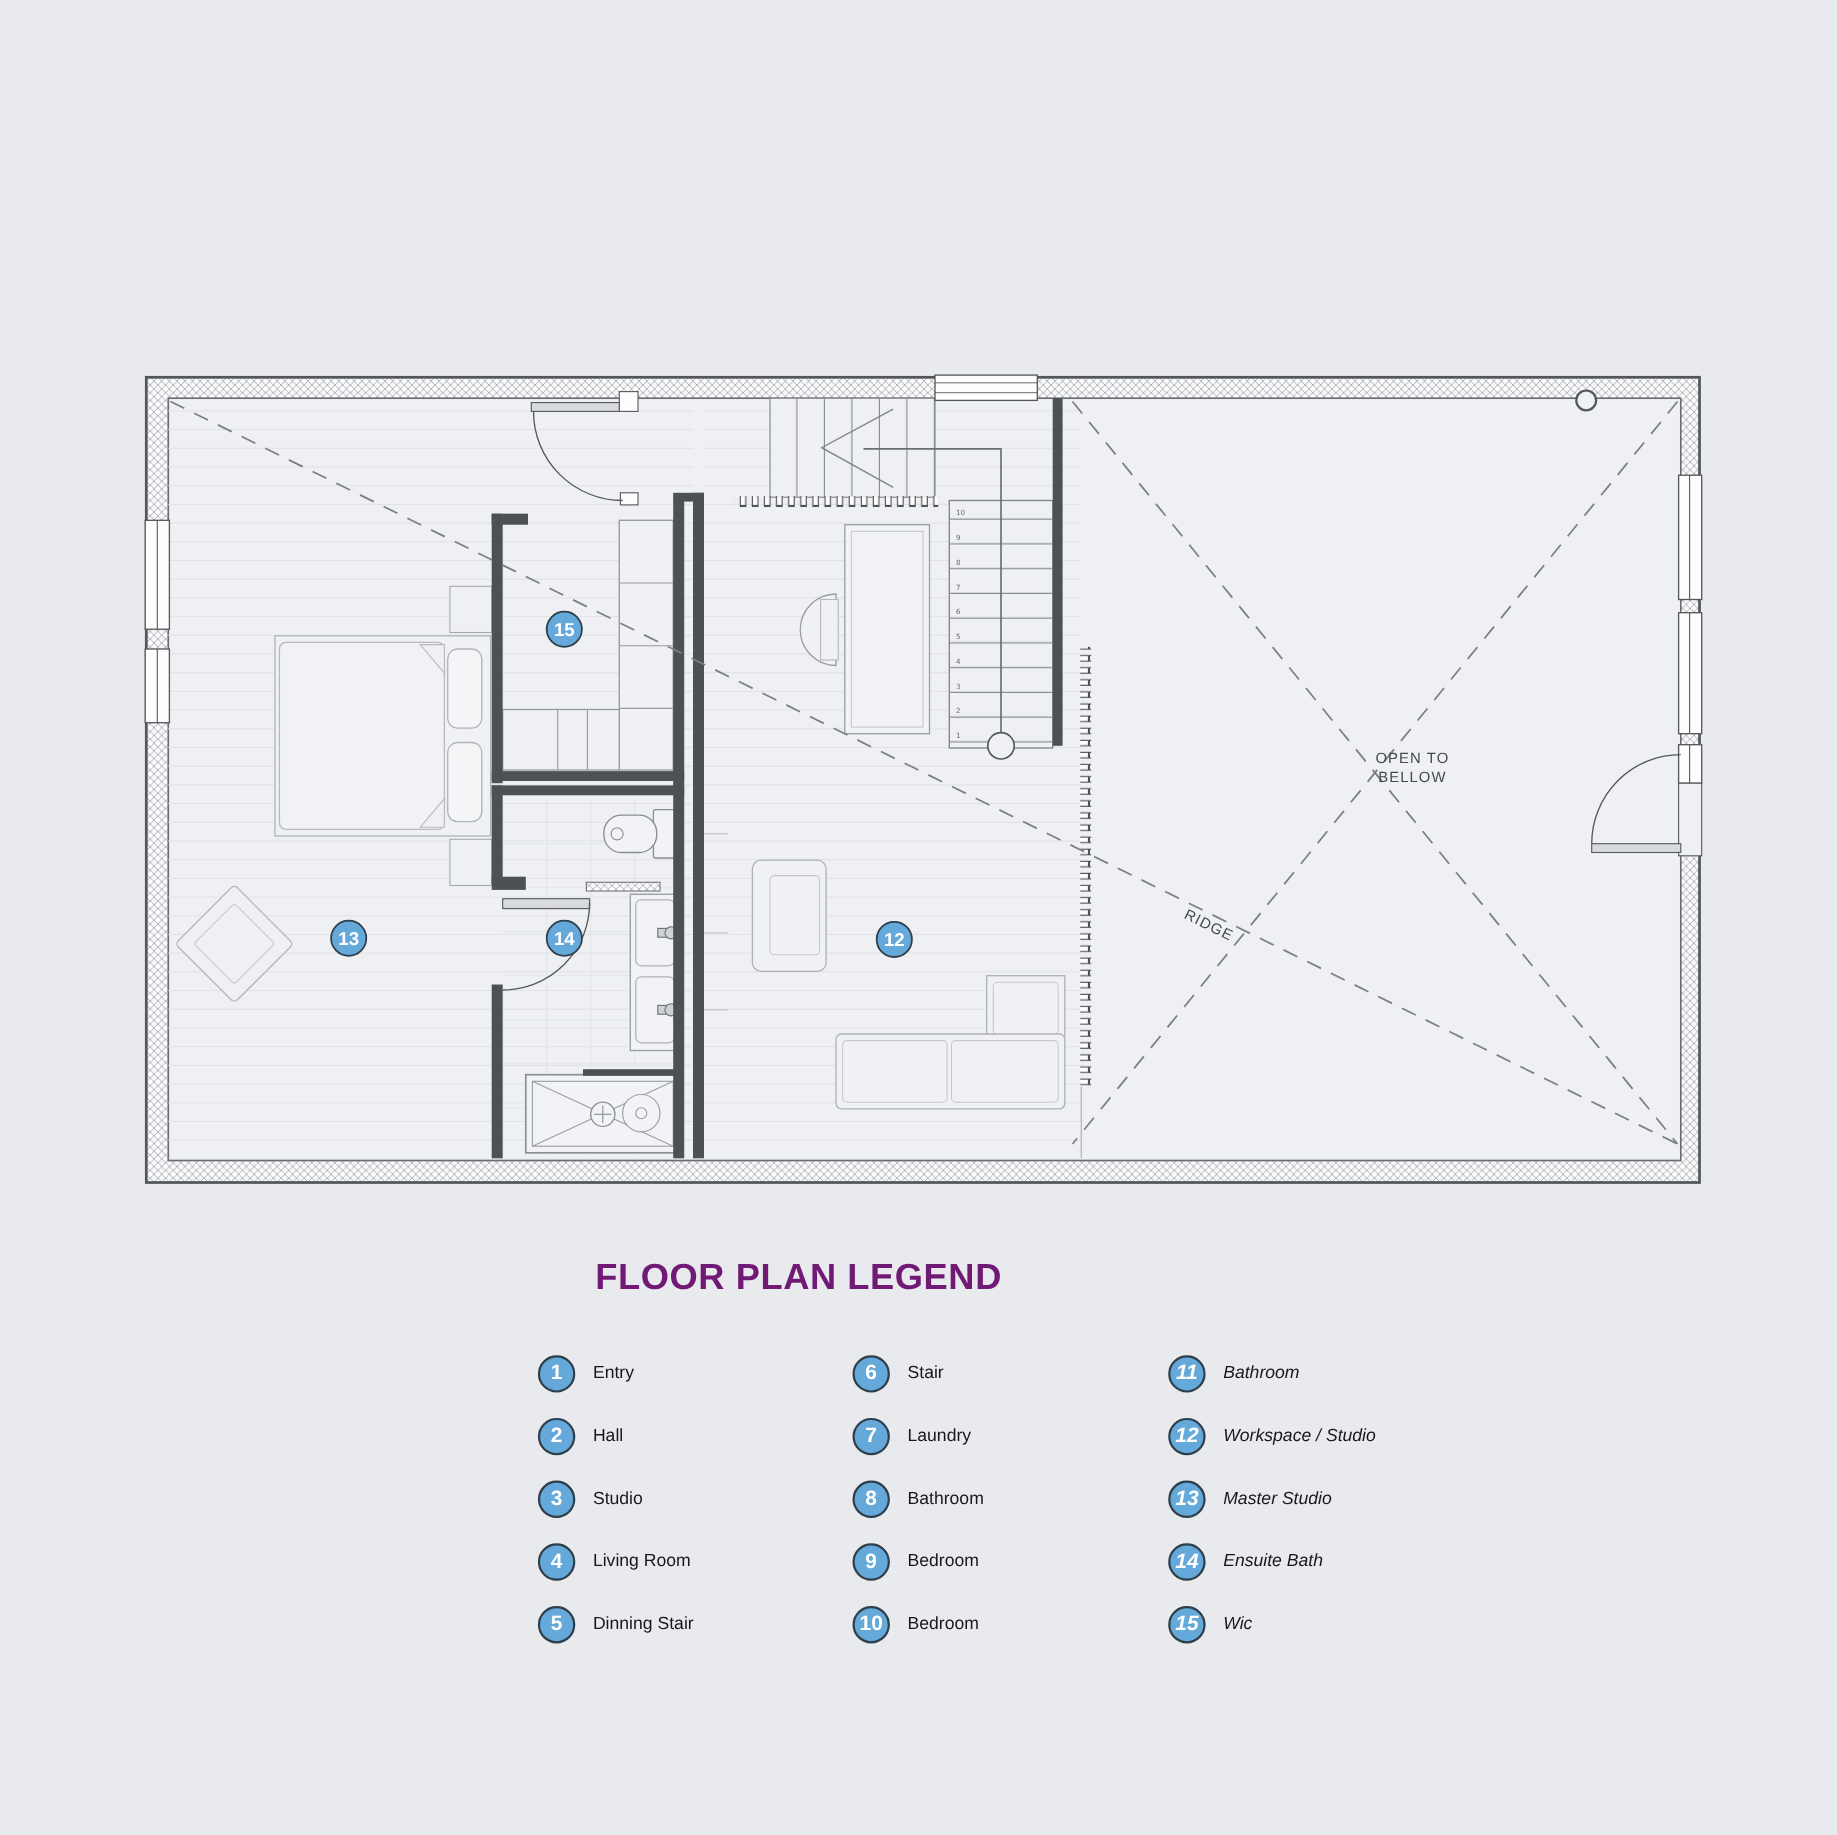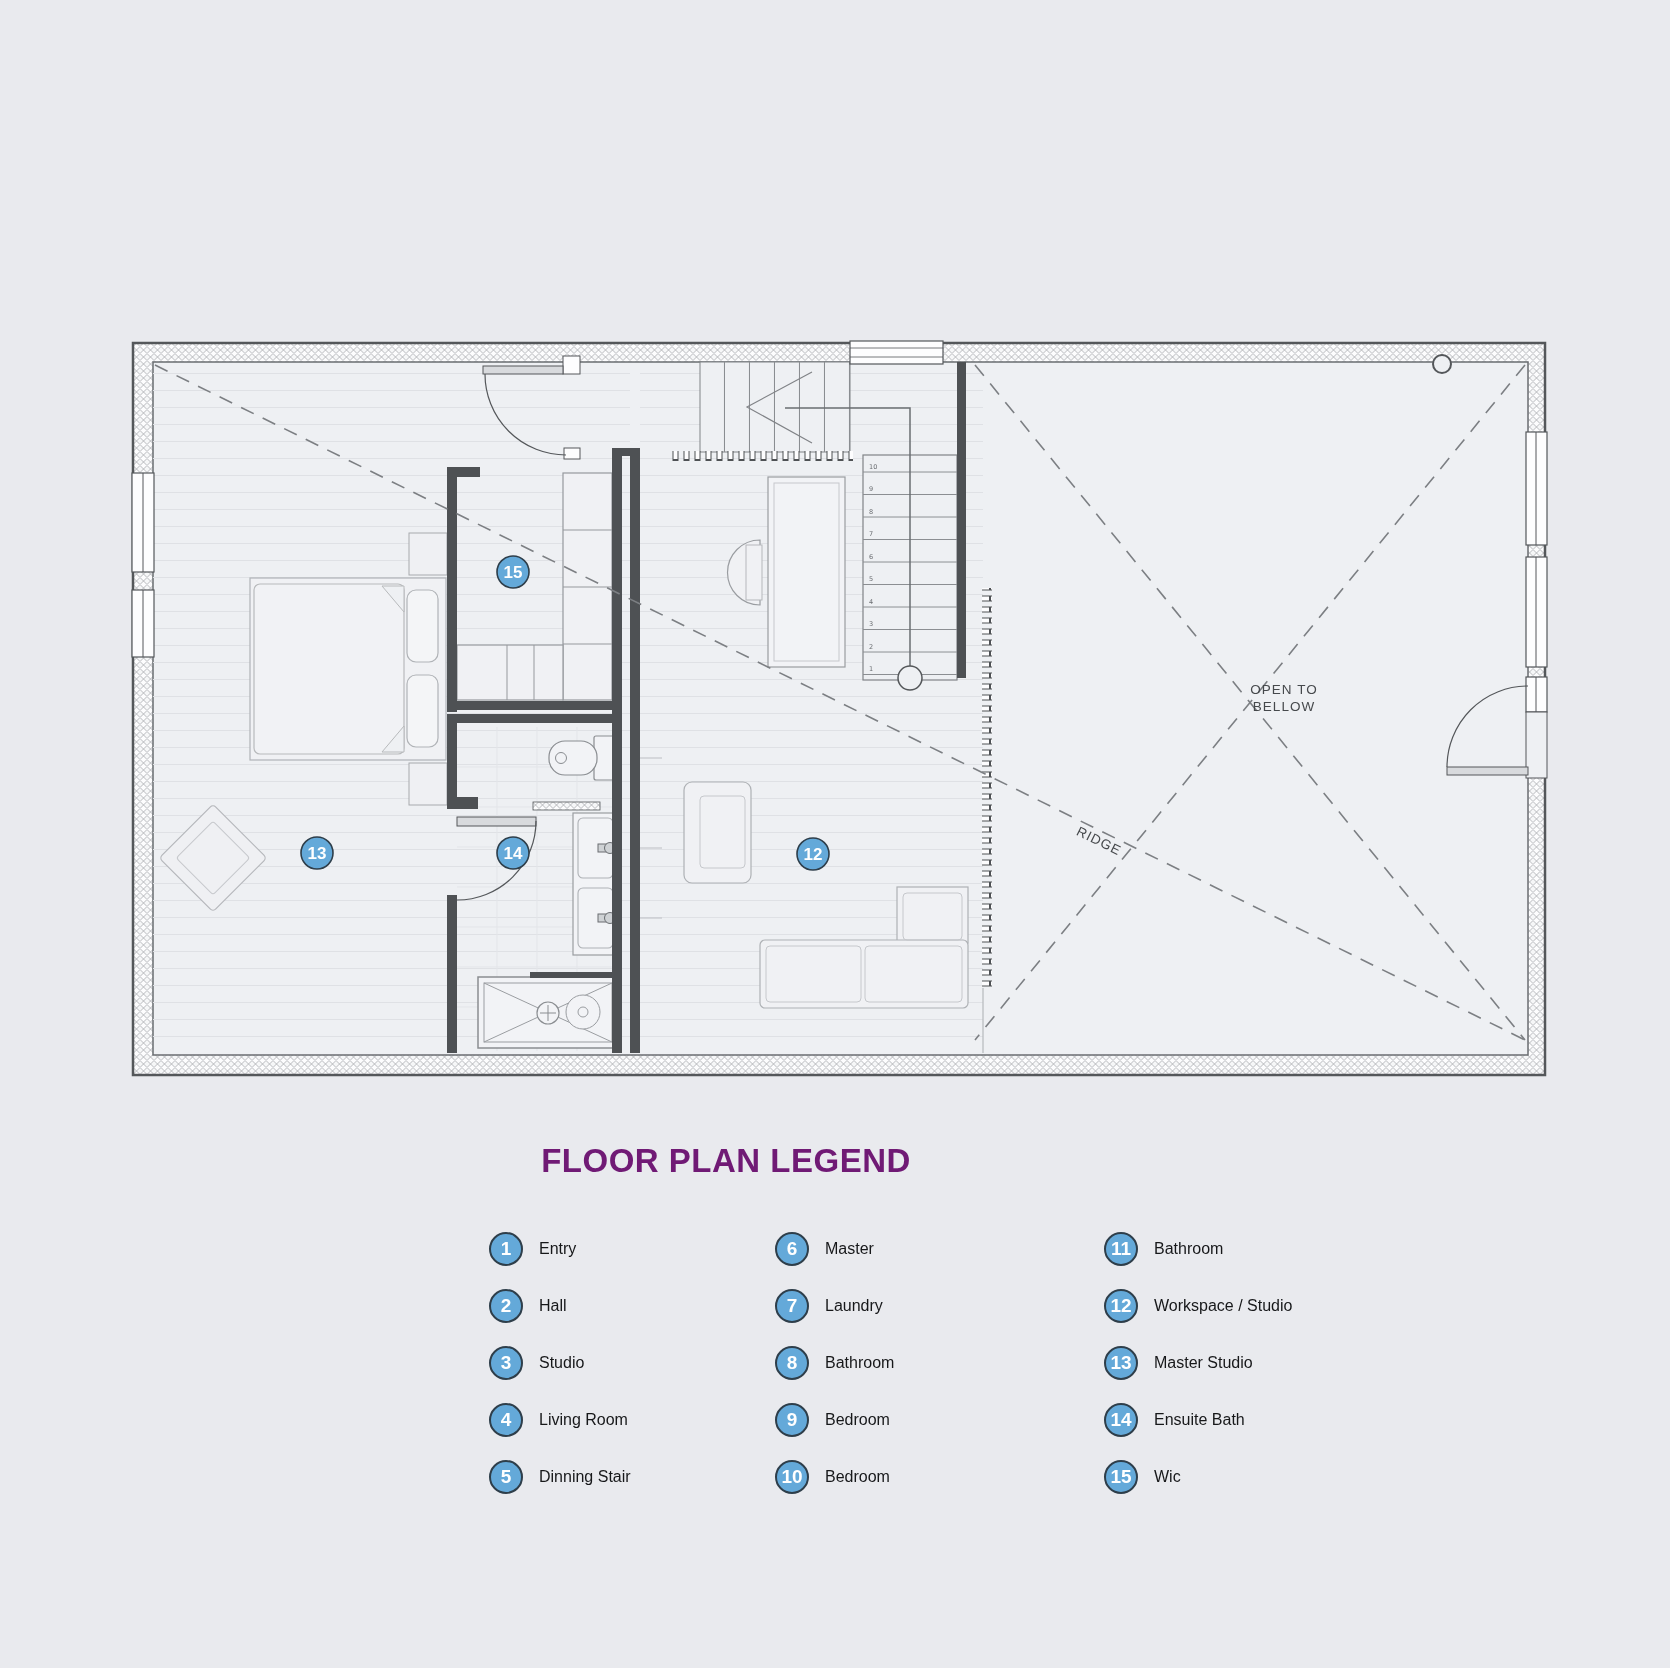--- a/index.html
+++ b/index.html
@@ -14,21 +14,21 @@
   .plan-label{font:13.5px "Liberation Sans",sans-serif;fill:#46494c;letter-spacing:1px;}
   .marker-num{font:bold 17px "Liberation Sans",sans-serif;fill:#fff;text-anchor:middle;}
   .legend-title{position:absolute;left:426px;top:1142px;width:600px;text-align:center;
     font-size:33px;font-weight:bold;letter-spacing:.5px;color:#701a75;}
   .legend-col{position:absolute;}
   .legend-row{display:flex;align-items:center;height:34px;margin-bottom:23px;}
   .legend-badge{width:34px;height:34px;border-radius:50%;background:var(--marker-fill);
     border:2px solid var(--marker-stroke);box-sizing:border-box;color:#fff;font-weight:bold;
     font-size:19px;display:flex;align-items:center;justify-content:center;flex:0 0 34px;}
   .legend-label{margin-left:16px;font-size:16px;color:var(--ink);white-space:nowrap;}
-  #col-1{left:489px;top:1232px;} #col-2{left:775px;top:1232px;} #col-3{left:1104px;top:1232px;}
+  #col-1{left:489px;top:1232px;} #col-2{left:775px;top:1232px;} #col-3{left:1062px;top:1232px;font-style:italic;}
 </style>
 </head>
 <body>
 
 <svg id="plan-svg" width="1670" height="1668" viewBox="0 0 1670 1668">
   <defs>
     <pattern id="wallhatch" width="7" height="7" patternUnits="userSpaceOnUse">
       <rect width="7" height="7" fill="#f6f7f8"></rect>
       <path d="M0,3.5 L3.5,0 L7,3.5 L3.5,7 Z" fill="#fdfdfe" stroke="#a8abaf" stroke-width="0.8"></path>
     </pattern>
@@ -276,21 +276,21 @@
   </div>
   <div class="legend-row">
     <div class="legend-badge">5</div>
     <div class="legend-label">Dinning Stair</div>
   </div>
 </div>
 
 <div class="legend-col" id="col-2">
   <div class="legend-row">
     <div class="legend-badge">6</div>
-    <div class="legend-label">Master</div>
+    <div class="legend-label">Stair</div>
   </div>
   <div class="legend-row">
     <div class="legend-badge">7</div>
     <div class="legend-label">Laundry</div>
   </div>
   <div class="legend-row">
     <div class="legend-badge">8</div>
     <div class="legend-label">Bathroom</div>
   </div>
   <div class="legend-row">

